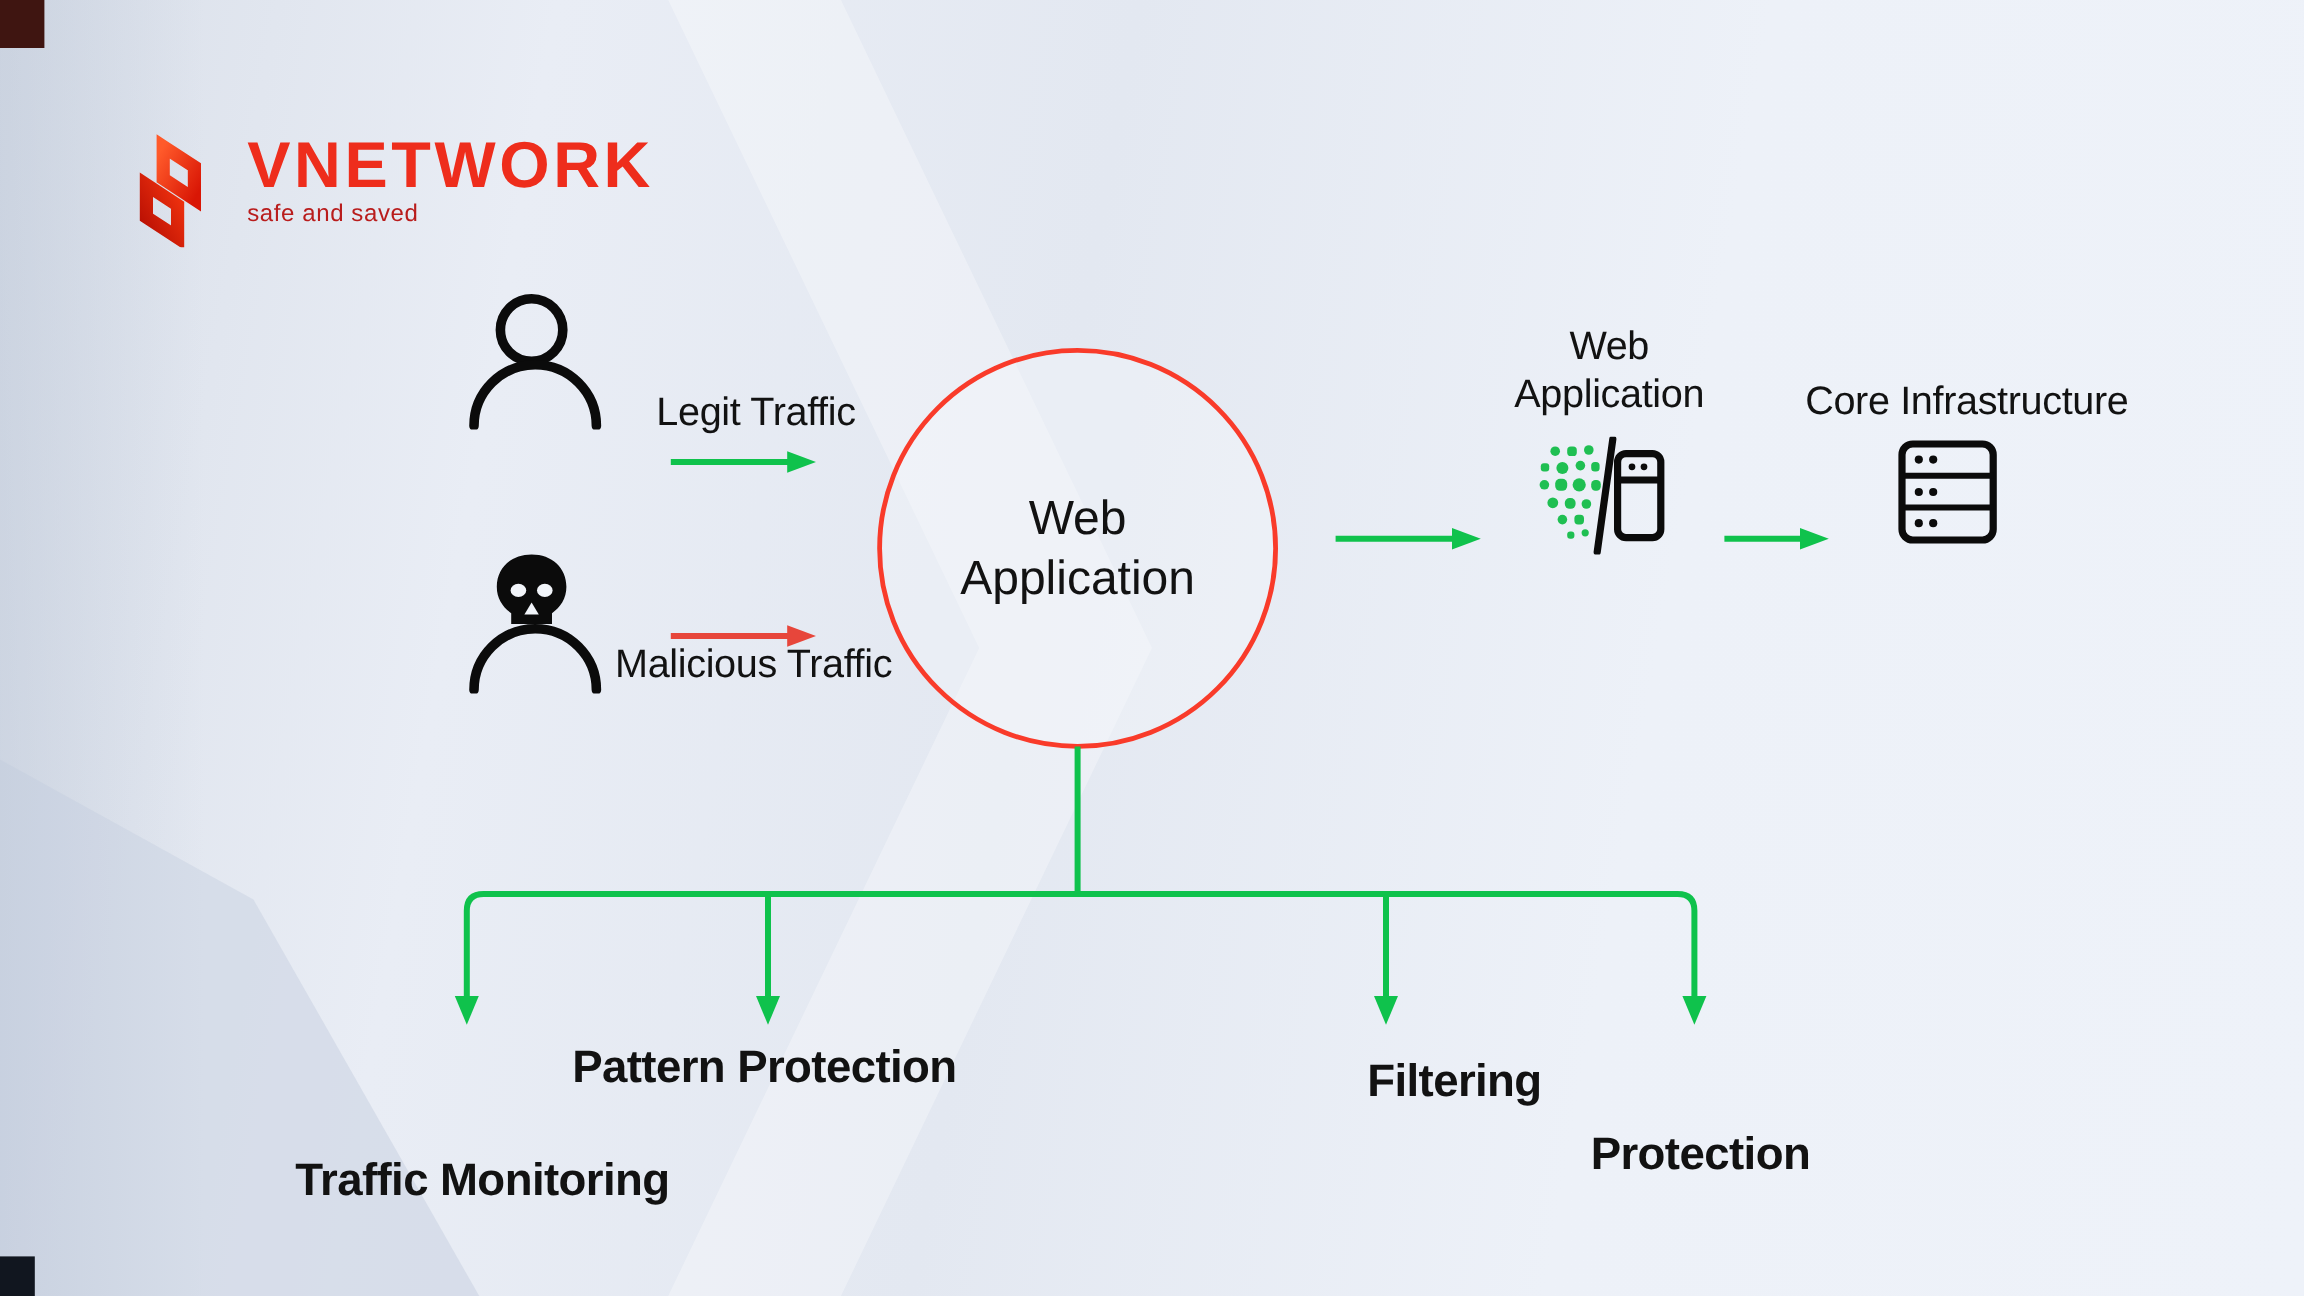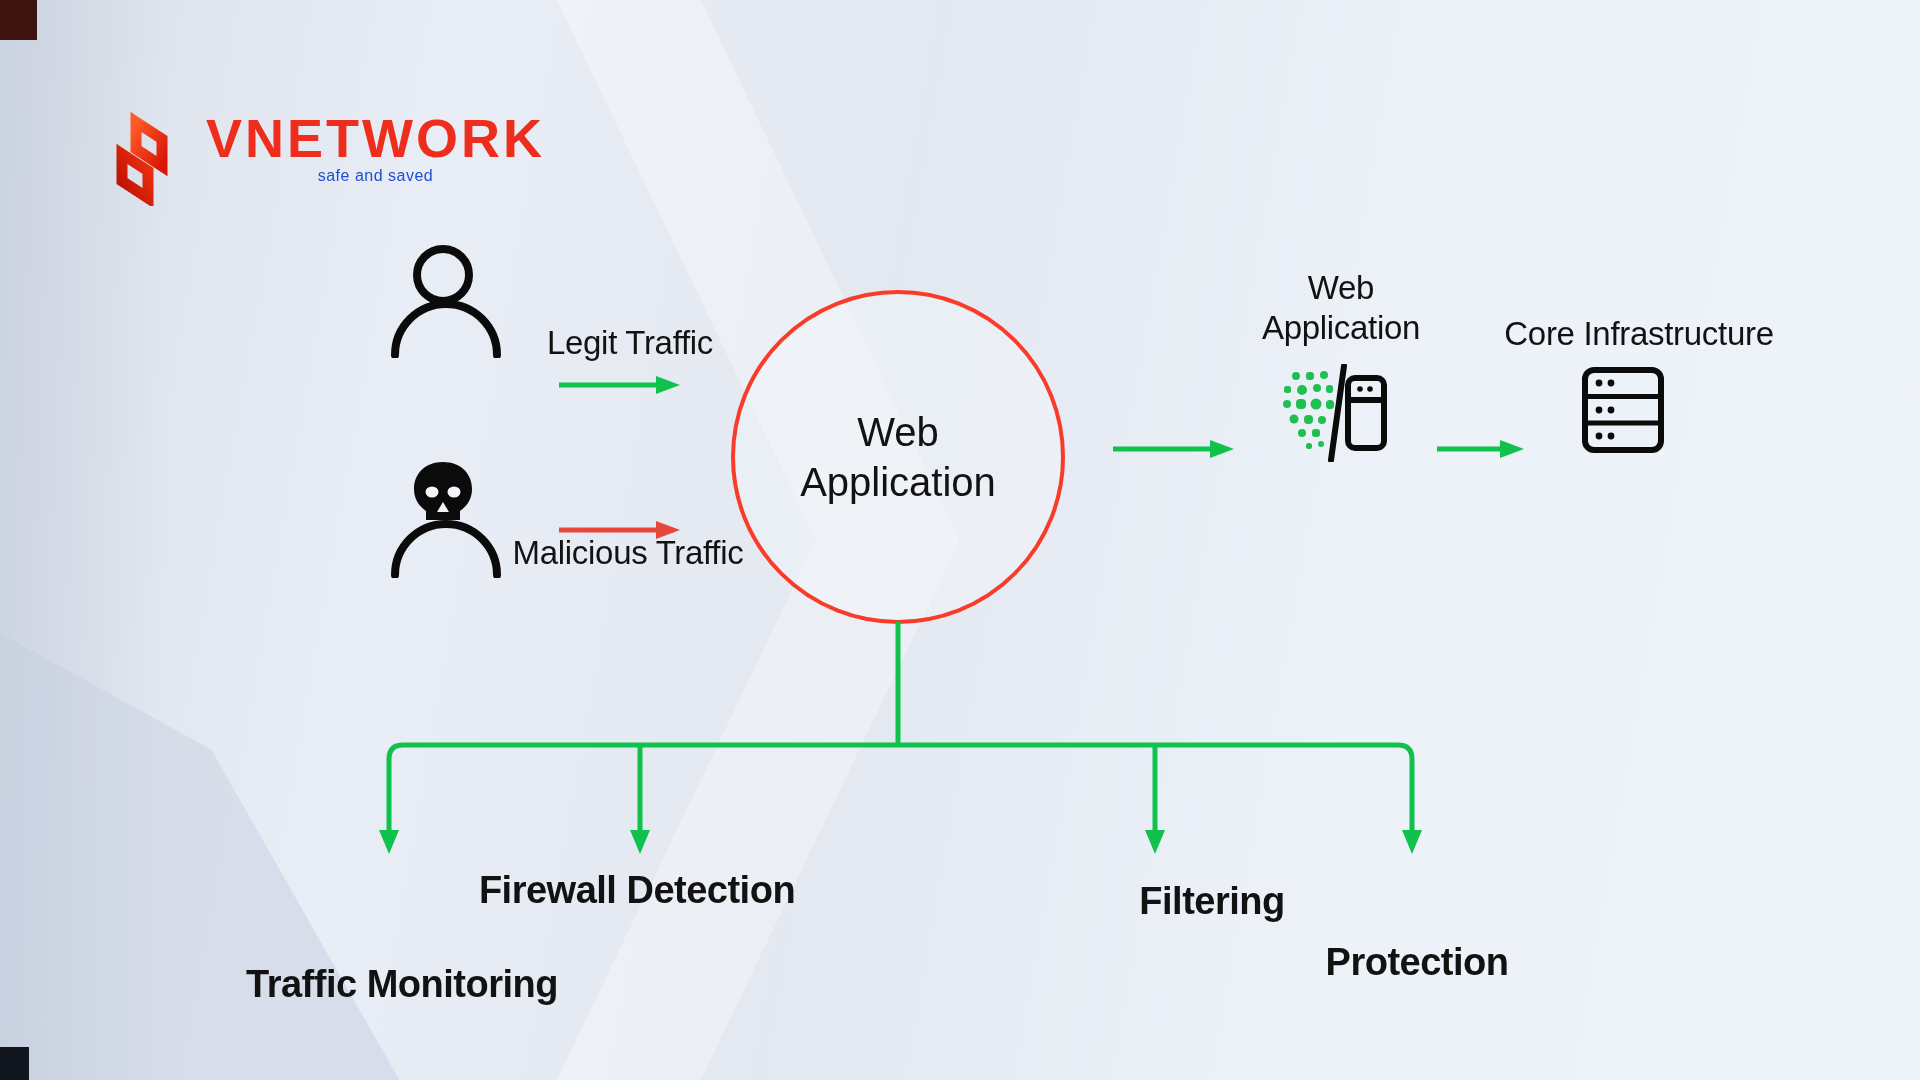--- a/index.html
+++ b/index.html
@@ -26,21 +26,21 @@
     background:linear-gradient(90deg,rgba(176,188,207,.35),rgba(176,188,207,0));
   }
   .corner{position:absolute;}
   .corner-tl{left:0;top:0;width:37px;height:40px;background:#3f1511;}
   .corner-bl{left:0;bottom:0;width:29px;height:33px;background:#11161f;}
 
   
   .logo{left:100px;top:70px;display:flex;align-items:flex-start;margin-top:40px;}
   .logo-text{margin-left:14px;display:flex;flex-direction:column;}
   .brand-name{font-size:54px;font-weight:700;letter-spacing:3px;color:#ee2d1c;line-height:1.05;}
-  .brand-tagline{font-size:16px;color:#1d4ed8;text-align:center;margin-top:0px;letter-spacing:.5px;}
+  .brand-tagline{font-size:20px;color:#b91c1c;text-align:left;margin-top:0px;letter-spacing:.5px;}
 
   
   .lbl{position:absolute;color:#121212;white-space:nowrap;}
   .traffic-lbl{font-size:33px;letter-spacing:-0.3px;transform:translateX(-50%);}
   .side-lbl{font-size:33px;letter-spacing:-0.3px;text-align:center;line-height:40px;transform:translateX(-50%);}
   .bold-lbl{font-size:38px;font-weight:700;letter-spacing:-0.5px;transform:translateX(-50%);}
 
   
   .waf-circle{
     left:731px;top:290px;width:334px;height:334px;border-radius:50%;
@@ -178,15 +178,15 @@
   </g>
   <g fill="#0fc24c">
     <polygon points="9,230 29,230 19,254"></polygon>
     <polygon points="260,230 280,230 270,254"></polygon>
     <polygon points="775,230 795,230 785,254"></polygon>
     <polygon points="1032,230 1052,230 1042,254"></polygon>
   </g>
 </svg>
 
 <div class="lbl bold-lbl" style="left:402px;top:950px;margin-top:13px;">Traffic Monitoring</div>
-<div class="lbl bold-lbl" style="left:637px;top:869px;">Firewall Detection</div>
+<div class="lbl bold-lbl" style="left:637px;top:869px;">Pattern Protection</div>
 <div class="lbl bold-lbl" style="left:1212px;top:880px;">Filtering</div>
 <div class="lbl bold-lbl" style="left:1417px;top:941px;text-align:center;">Protection</div>
 
 </body></html>

